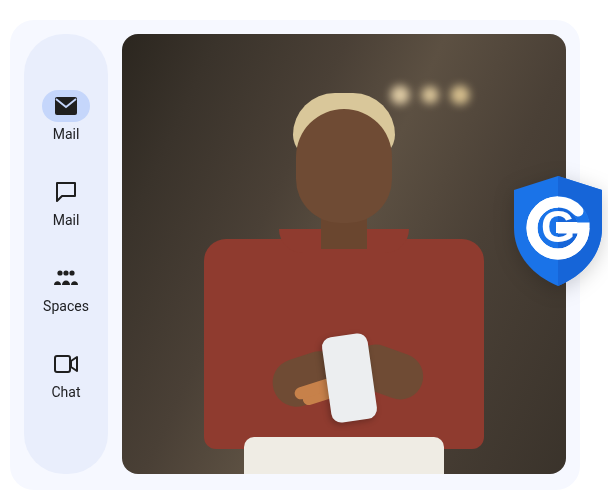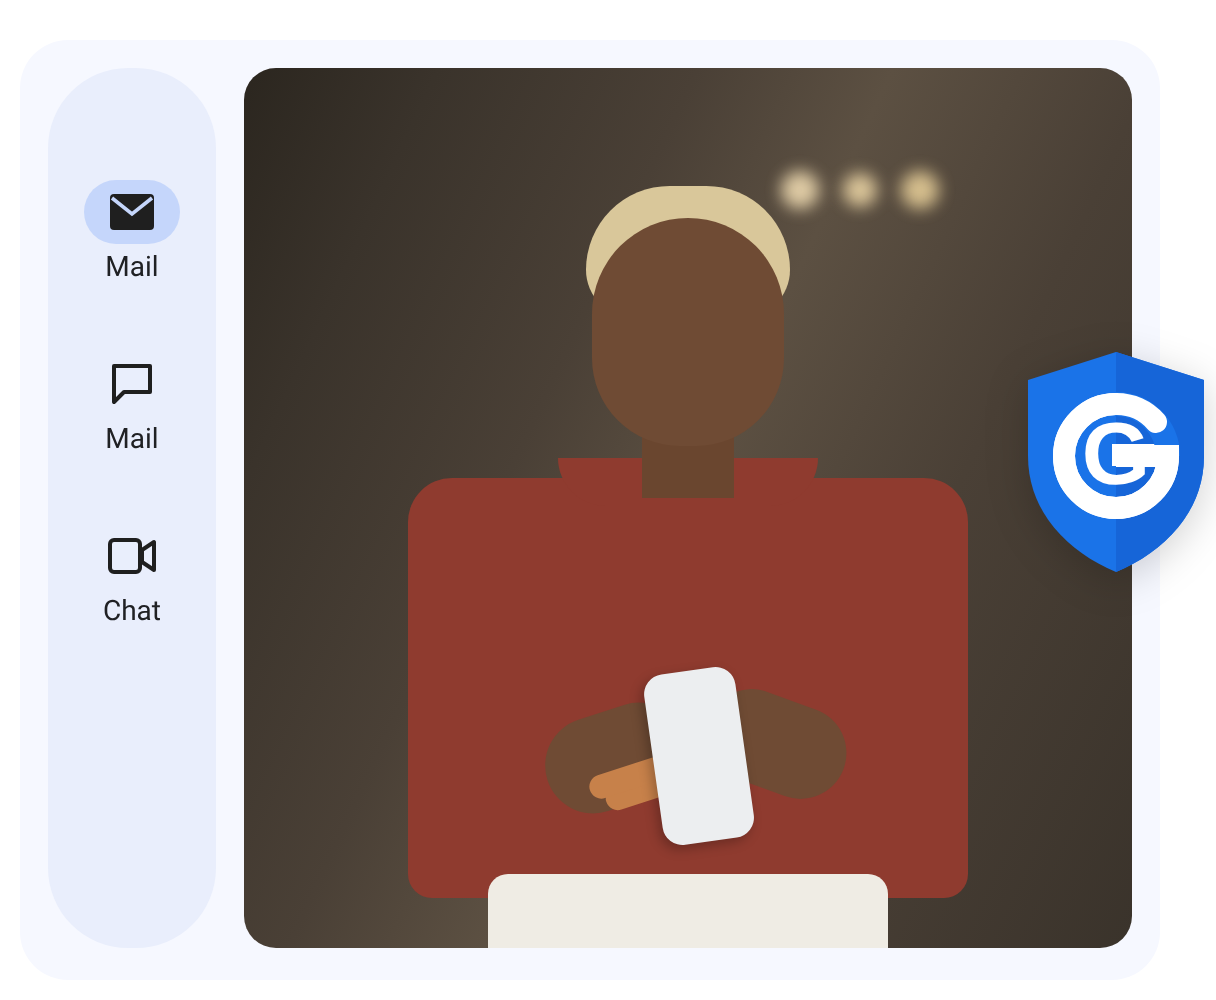--- a/index.html
+++ b/index.html
@@ -219,20 +219,33 @@
 
     <div class="sidebar-item">
       <div class="icon-wrap">
         <svg width="22" height="22" viewBox="0 0 22 22">
           <path d="M2 2 H20 V15 H7 L2 20 Z" fill="none" stroke="#1f1f1f" stroke-width="2" stroke-linejoin="round"></path>
         </svg>
       </div>
       <span class="sidebar-label">Mail</span>
     </div>
 
+    <div class="sidebar-item">
+      <div class="icon-wrap">
+        <svg width="26" height="20" viewBox="0 0 26 20">
+          <circle cx="7" cy="5" r="2.6" fill="#1f1f1f"></circle>
+          <circle cx="13" cy="5" r="2.6" fill="#1f1f1f"></circle>
+          <circle cx="19" cy="5" r="2.6" fill="#1f1f1f"></circle>
+          <path d="M1 17 C1 12 8 12 8 17 Z" fill="#1f1f1f"></path>
+          <path d="M9 17 C9 11 17 11 17 17 Z" fill="#1f1f1f"></path>
+          <path d="M18 17 C18 12 25 12 25 17 Z" fill="#1f1f1f"></path>
+        </svg>
+      </div>
+      <span class="sidebar-label">Spaces</span>
+    </div>
 
     <div class="sidebar-item">
       <div class="icon-wrap">
         <svg width="24" height="18" viewBox="0 0 24 18">
           <rect x="1" y="1" width="15" height="16" rx="2" fill="none" stroke="#1f1f1f" stroke-width="2"></rect>
           <path d="M17 6 L23 2 V16 L17 12 Z" fill="none" stroke="#1f1f1f" stroke-width="2" stroke-linejoin="round"></path>
         </svg>
       </div>
       <span class="sidebar-label">Chat</span>
     </div>

